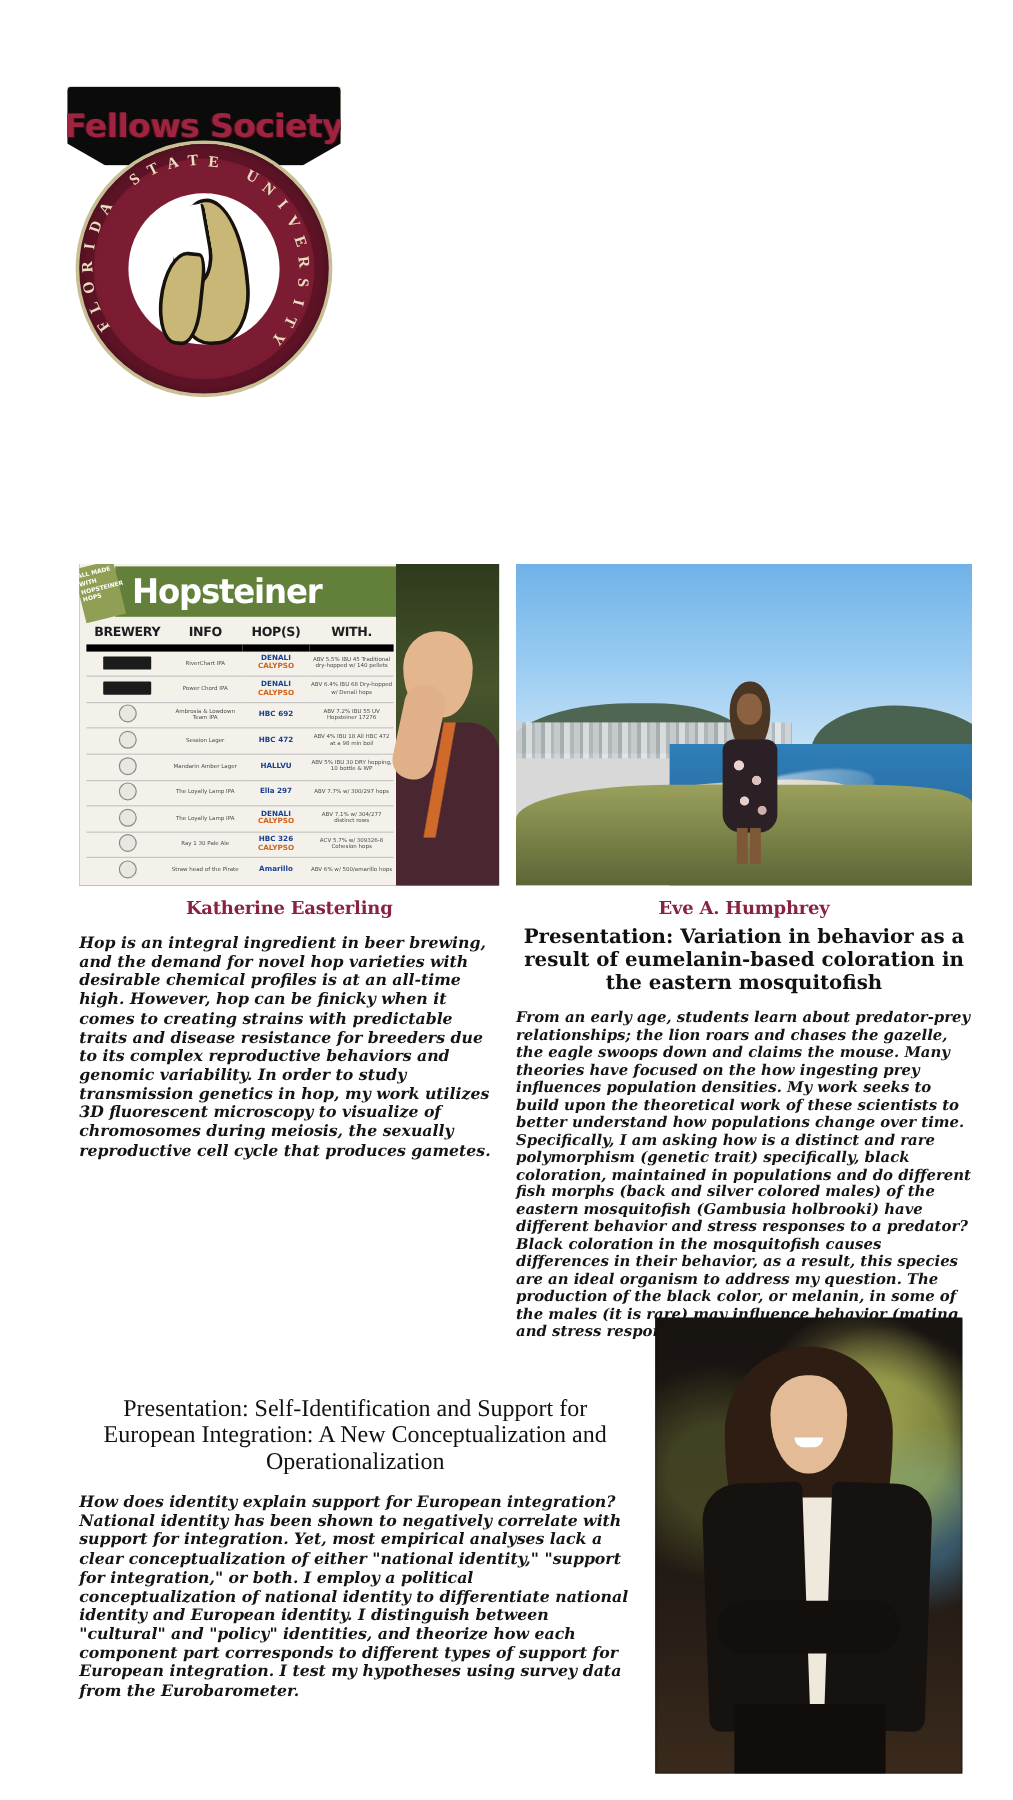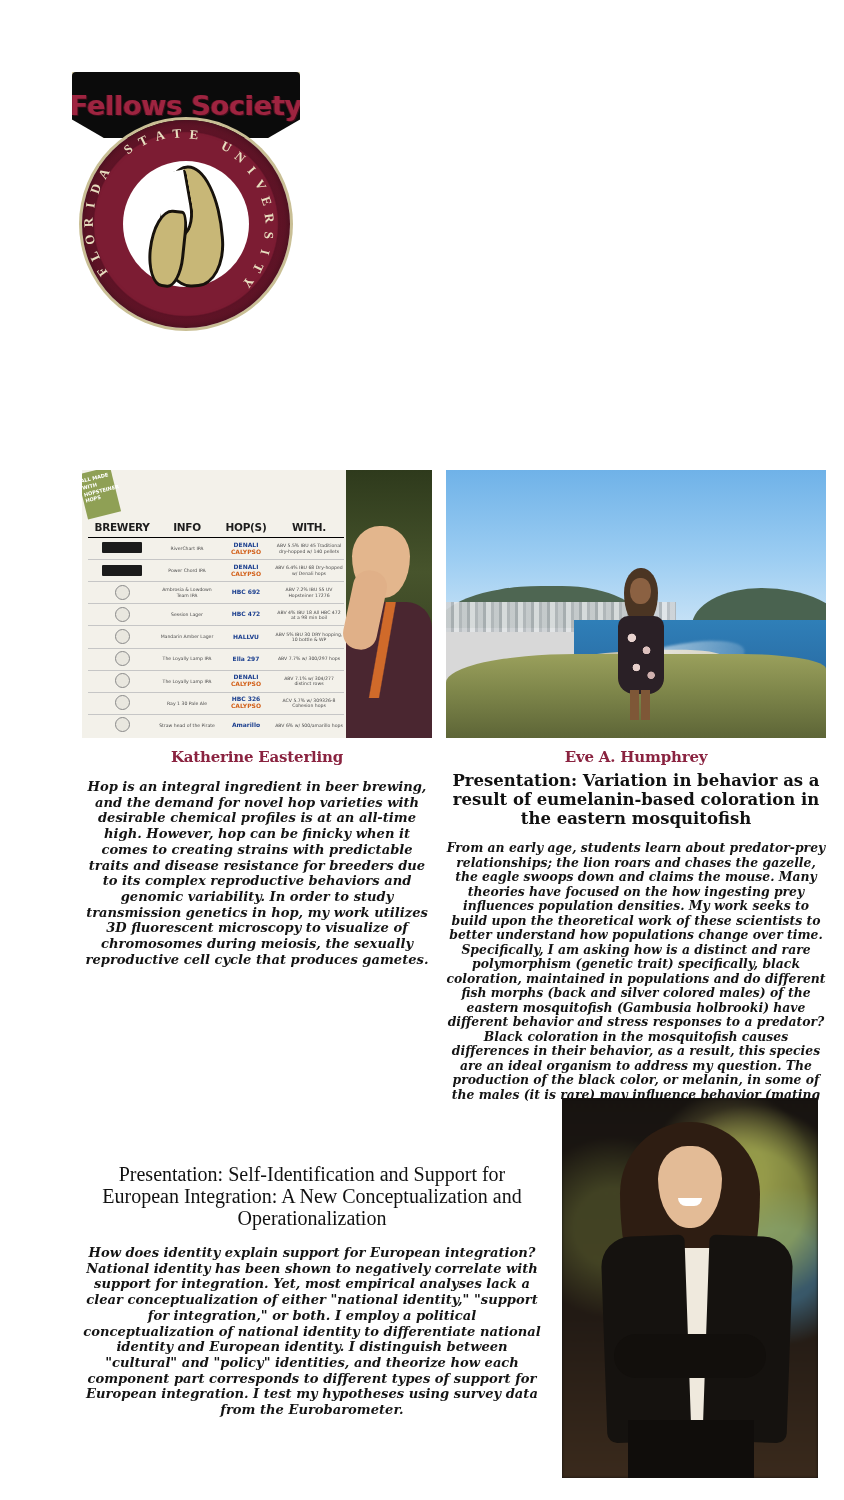--- a/index.html
+++ b/index.html
@@ -14,21 +14,20 @@
     overflow: hidden;
     font-family: "Liberation Serif", "DejaVu Serif", serif;
     color: #1a1a1a;
     -webkit-font-smoothing: antialiased;
   }
   .page {
     position: relative;
     width: 716px;
     height: 1500px;
     box-sizing: border-box;
-    margin-left: 16px;
   }
 
   
   .header {
     position: absolute;
     left: 0; top: 0;
     width: 844px;
     height: 340px;
   }
   .logo-wrap {
@@ -231,21 +230,21 @@
     line-height: 1.1;
   }
   .abstract {
     margin-top: 13px;
     font-family: "DejaVu Serif", "Liberation Serif", serif;
     font-style: italic;
     font-weight: bold;
     font-size: 13.1px;
     line-height: 1.2;
     color: #141414;
-    text-align: center;
+    text-align: left;
   }
   .abstract.small {
     font-size: 12.4px;
     line-height: 1.17;
   }
 
   
   .photo-hop { width: 350px; height: 268px; background: #6f7a4a; }
   .hop-board {
     position: absolute;
@@ -289,21 +288,21 @@
     width: 256px; height: 218px;
     border-collapse: collapse;
     table-layout: fixed;
   }
   .hop-table th {
     font-family: "DejaVu Sans", sans-serif;
     font-size: 10.5px;
     font-weight: bold;
     color: #1d1d1d;
     padding: 3px 0 4px 0;
-    border-bottom: 1px solid #000000;
+    border-bottom: 6px solid #000000;
     letter-spacing: -0.3px;
   }
   .hop-table td {
     border-top: 1px solid #c6c6c6;
     height: 17px;
     font-size: 4.6px;
     color: #4a4a4a;
     text-align: center;
     font-family: "DejaVu Sans", sans-serif;
     overflow: hidden;
@@ -533,20 +532,23 @@
   </div>
 
 
   <div class="presenters">
 
     <div class="row">
 
       <div class="col col-left">
         <div class="photo photo-hop">
           <div class="hop-board">
+            <div class="hop-banner">
+              <span class="hop-banner-text">Hopsteiner</span>
+            </div>
             <div class="hop-corner">ALL MADE WITH HOPSTEINER HOPS</div>
             <table class="hop-table">
               <thead>
                 <tr>
                   <th style="width:68px">BREWERY</th>
                   <th style="width:62px">INFO</th>
                   <th style="width:56px">HOP(S)</th>
                   <th style="width:70px">WITH.</th>
                 </tr>
               </thead>

